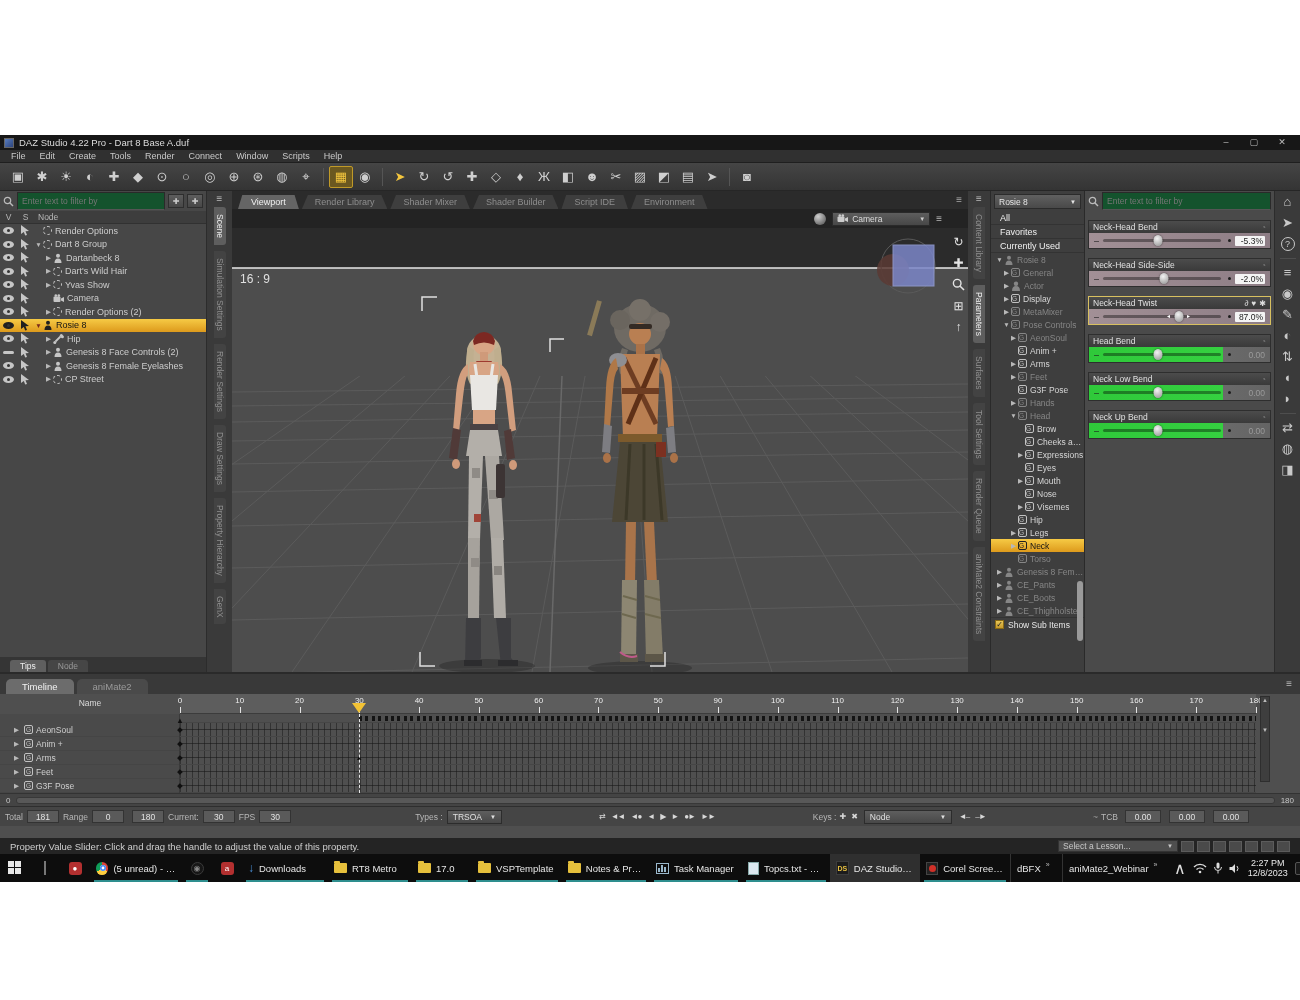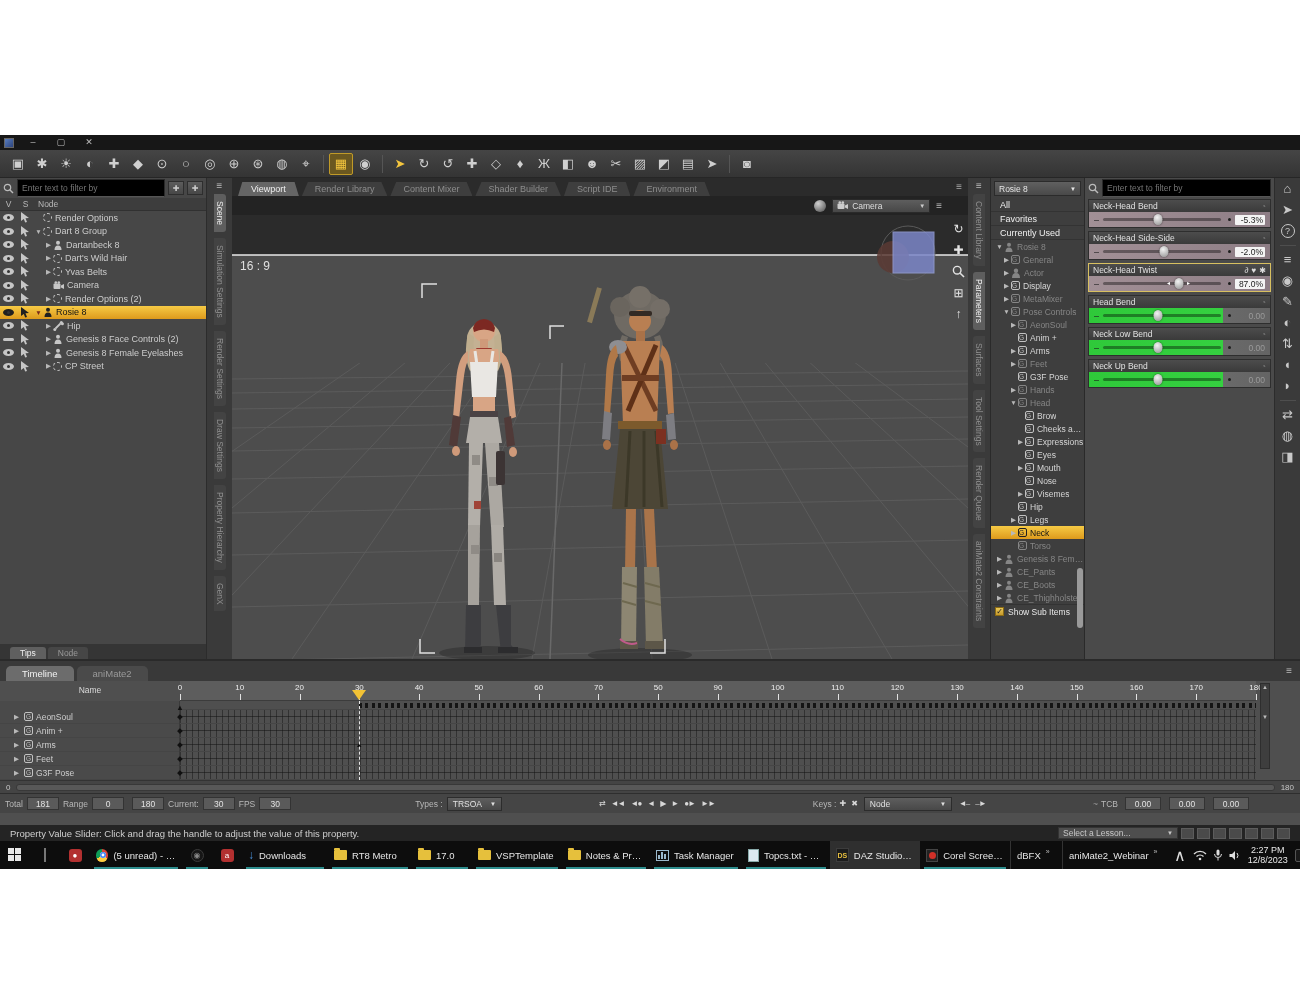--- a/index.html
+++ b/index.html
@@ -21,21 +21,21 @@
   .tbi.act { background:#6b5820; border:1px solid #c09a28; border-radius:2px; color:#f4c63e; }
   .tbi.hl { color:#f4c63e; }
   .tb-sep { width:1px; height:18px; background:#2a2a2a; border-right:1px solid #555; margin:0 5px; }
 
   
   .main { position:relative; height:481px; display:flex; background:#3f3f3f; }
   
   .scene-panel { width:207px; background:#474747; border-right:1px solid #2c2c2c; position:relative; }
   .search-row { height:20px; display:flex; align-items:center; padding:2px 3px; gap:3px; }
   .search-row svg { flex:none; }
-  .search-row input { flex:1; height:14px; background:#000000; border:1px solid #2a2a2a; border-bottom-color:#555; color:#999; font-size:8.5px; padding:8px 4px; min-width:0; }
+  .search-row input { flex:1; height:14px; background:#14532d; border:1px solid #2a2a2a; border-bottom-color:#555; color:#999; font-size:8.5px; padding:8px 4px; min-width:0; }
   .sbtn { width:16px; height:14px; background:linear-gradient(#5d5d5d,#474747); border:1px solid #2e2e2e; color:#ccc; font-size:8px; display:flex; align-items:center; justify-content:center; }
   .tree-header { height:13px; background:#3d3d3d; border-bottom:1px solid #313131; display:flex; color:#b8b8b8; font-size:8.5px; align-items:center; }
   .tree-header .c1{ width:17px; text-align:center;} .tree-header .c2{ width:17px; text-align:center;} .tree-header .c3{ padding-left:4px; }
   .srow { height:13.5px; display:flex; align-items:center; font-size:9px; }
   .srow .ic { color:#c6c6c6; display:inline-flex; align-items:center; justify-content:center; }
   .srow .lbl { color:#cccccc; margin-left:3px; white-space:nowrap; }
   .srow.sel { background:linear-gradient(#f6ca45,#dd9a1c); }
   .srow.sel .lbl { color:#141414; } .srow.sel .ic { color:#202020; } .srow.sel .arr { color:#7a2a1a; }
   .cellV { width:17px; display:flex; justify-content:center; } .cellS { width:17px; display:flex; justify-content:center; }
   .arr { width:9px; font-size:6.5px; color:#b8b8b8; text-align:center; flex:none; }
@@ -77,21 +77,21 @@
   .prow .ic { color:#c2c2c2; display:inline-flex; }
   .prow .lbl { margin-left:3px; white-space:nowrap; overflow:hidden; text-overflow:ellipsis; }
   .prow.fad, .prow.fad .ic { color:#868686; }
   .prow.sel { background:linear-gradient(#f6ca45,#dd9a1c); color:#141414; }
   .prow.sel .ic { color:#202020; }
   .show-sub { height:14px; display:flex; align-items:center; gap:4px; padding-left:4px; color:#e8e8e8; font-size:8.5px; border-top:1px solid #333; }
   .chk { width:9px; height:9px; background:linear-gradient(#e8c757,#c79a2c); border:1px solid #8a6a14; color:#222; font-size:8px; line-height:8px; text-align:center; }
   .pt-scroll { position:absolute; right:1px; top:390px; width:6px; height:60px; background:#9a9a9a; border-radius:3px; }
   
   .params { width:189px; background:#4a4a4a; }
-  .card { margin:1px 3px 3px 3px; border:1px solid #2e2e2e; }
+  .card { margin:9px 3px 3px 3px; border:1px solid #2e2e2e; }
   .card.sel { border:1px solid #d8c060; }
   .card-h { height:12px; background:linear-gradient(#4c4c4c,#3a3a3a); display:flex; align-items:center; padding:0 4px; font-size:8.5px; color:#e0e0e0; gap:4px; }
   .card-h .nm { white-space:nowrap; overflow:hidden; }
   .card-h .hic { margin-left:auto; display:flex; gap:3px; color:#ddd; font-size:8px; }
   .card-h .dial { margin-left:auto; color:#777; font-size:8px; }
   .card-b { height:15px; display:flex; align-items:center; padding:0 5px; position:relative; }
   .card.mauve .card-b { background:linear-gradient(90deg,#a29096,#8d7d85); }
   .card.green .card-b { background:linear-gradient(90deg,#2fc93a 0,#35d040 74%,#6a6a6a 74%,#646464 100%); }
   .minus { color:#1e1e1e; font-size:9px; margin-right:4px; }
   .trk { flex:1; height:3px; background:rgba(0,0,0,0.38); border-radius:2px; position:relative; margin-right:7px; }
@@ -174,25 +174,37 @@
   .notif { position:relative; width:16px; height:13px; background:#1a1a1a; border:1px solid #555; border-radius:2px; }
 </style>
 </head>
 <body>
 
 <div class="page">
   <div class="app">
 
     <div class="titlebar">
       <span class="appico"></span>
+      <span class="ttl">DAZ Studio 4.22 Pro - Dart 8 Base A.duf</span>
       <span class="wbtn">–</span>
       <span class="wbtn">▢</span>
       <span class="wbtn">✕</span>
     </div>
 
+    <div class="menubar" id="menubar">
+        <span class="menu-item">File</span>
+        <span class="menu-item">Edit</span>
+        <span class="menu-item">Create</span>
+        <span class="menu-item">Tools</span>
+        <span class="menu-item">Render</span>
+        <span class="menu-item">Connect</span>
+        <span class="menu-item">Window</span>
+        <span class="menu-item">Scripts</span>
+        <span class="menu-item">Help</span>
+      </div>
     <div class="toolbar" id="toolbar">
         <span class="tbi">▣</span>
         <span class="tbi">✱</span>
         <span class="tbi">☀</span>
         <span class="tbi">◐</span>
         <span class="tbi">✚</span>
         <span class="tbi">◆</span>
         <span class="tbi">⊙</span>
         <span class="tbi">○</span>
         <span class="tbi">◎</span>
@@ -316,21 +328,21 @@
    <span class="cellS">
                 <span class="ic">
                   <svg width="11" height="11" viewBox="0 0 11 11">
                     <path d="M1 0 L9 6 L5.5 6.3 L7 10 L5.2 10.6 L3.8 7 L1 9 Z" fill="currentColor"></path>
                   </svg>
                 </span>
               </span>
    <span style="width:10px;flex:none"></span>
    <span class="arr">▶</span>
    <span class="ic nnull"></span>
-   <span class="lbl">Yvas Belts</span>
+   <span class="lbl">Yvas Show</span>
  </div>
  <div class="srow">
    <span class="cellV">
                 <span class="ic eye"></span>
               </span>
    <span class="cellS">
                 <span class="ic">
                   <svg width="11" height="11" viewBox="0 0 11 11">
                     <path d="M1 0 L9 6 L5.5 6.3 L7 10 L5.2 10.6 L3.8 7 L1 9 Z" fill="currentColor"></path>
                   </svg>
@@ -480,21 +492,21 @@
           <span class="vtab">Render Settings</span>
           <span class="vtab">Draw Settings</span>
           <span class="vtab">Property Hierarchy</span>
           <span class="vtab">GenX</span>
         </div>
 
       <div class="viewport">
         <div class="vp-tabs" id="vp-tabs">
             <span class="vp-tab act">Viewport</span>
             <span class="vp-tab">Render Library</span>
-            <span class="vp-tab">Content Mixer</span>
+            <span class="vp-tab">Shader Mixer</span>
             <span class="vp-tab">Shader Builder</span>
             <span class="vp-tab">Script IDE</span>
             <span class="vp-tab">Environment</span>
           <span class="vp-burger">≡</span>
         </div>
         <div class="vp-bar">
           <span class="sphere"></span>
           <div class="vp-dd">
             <svg width="11" height="9" viewBox="0 0 11 9">
                 <rect x="0.5" y="2.5" width="7" height="5.5" rx="1" fill="#ccc"></rect>

